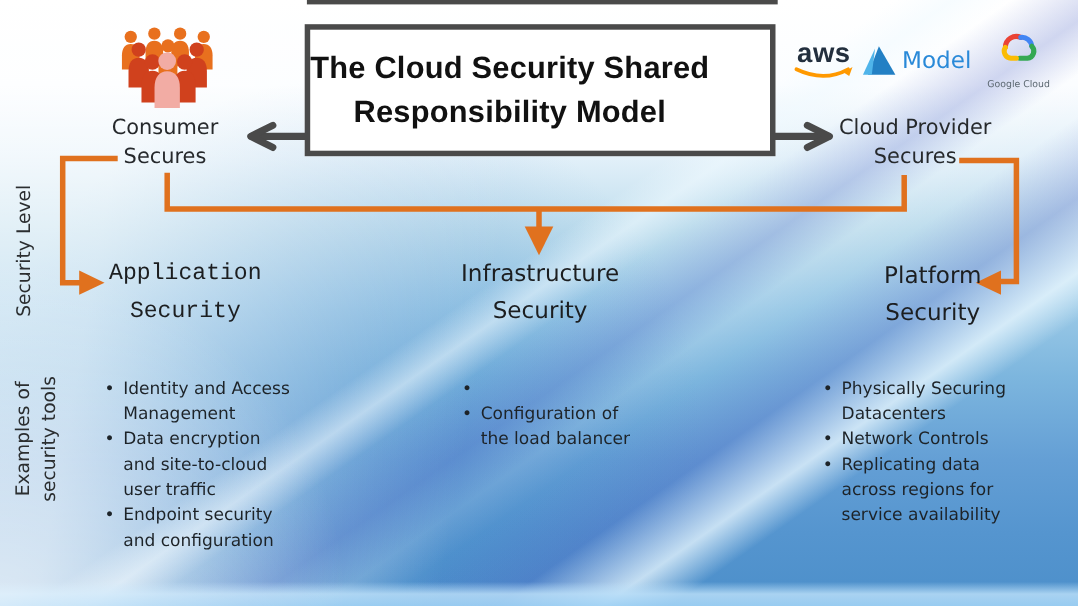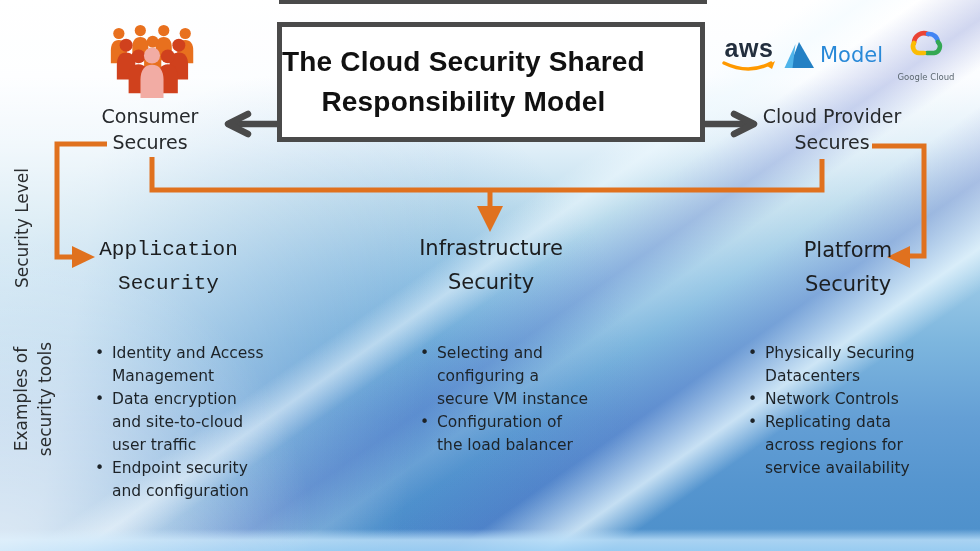--- a/index.html
+++ b/index.html
@@ -187,23 +187,20 @@
       </div>
       <div class="bullet">
         <span class="dot">•</span>
         <span class="btxt">Endpoint security
 and configuration</span>
       </div>
     </div>
   <div class="abs bullet-list list2">
       <div class="bullet">
         <span class="dot">•</span>
-        <span class="btxt">Selecting and
-configuring a
-secure VM instance</span>
       </div>
       <div class="bullet">
         <span class="dot">•</span>
         <span class="btxt">Configuration of
 the load balancer</span>
       </div>
     </div>
   <div class="abs bullet-list list3">
       <div class="bullet">
         <span class="dot">•</span>

